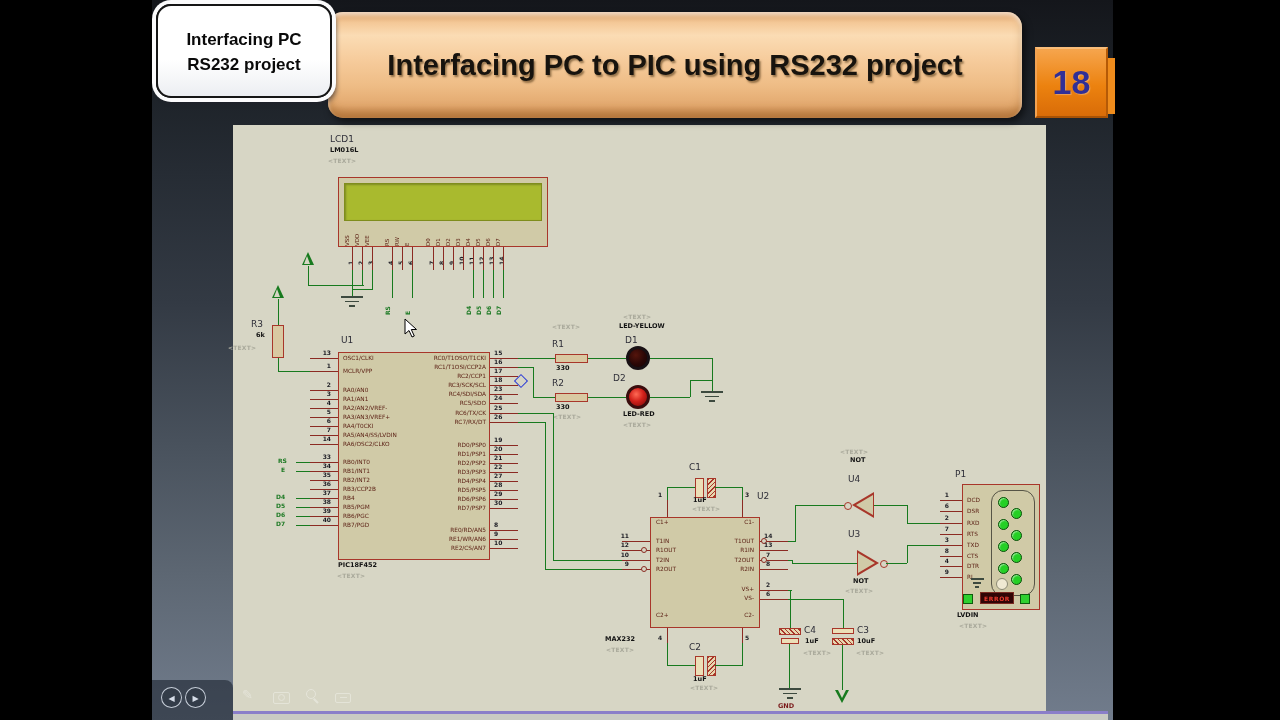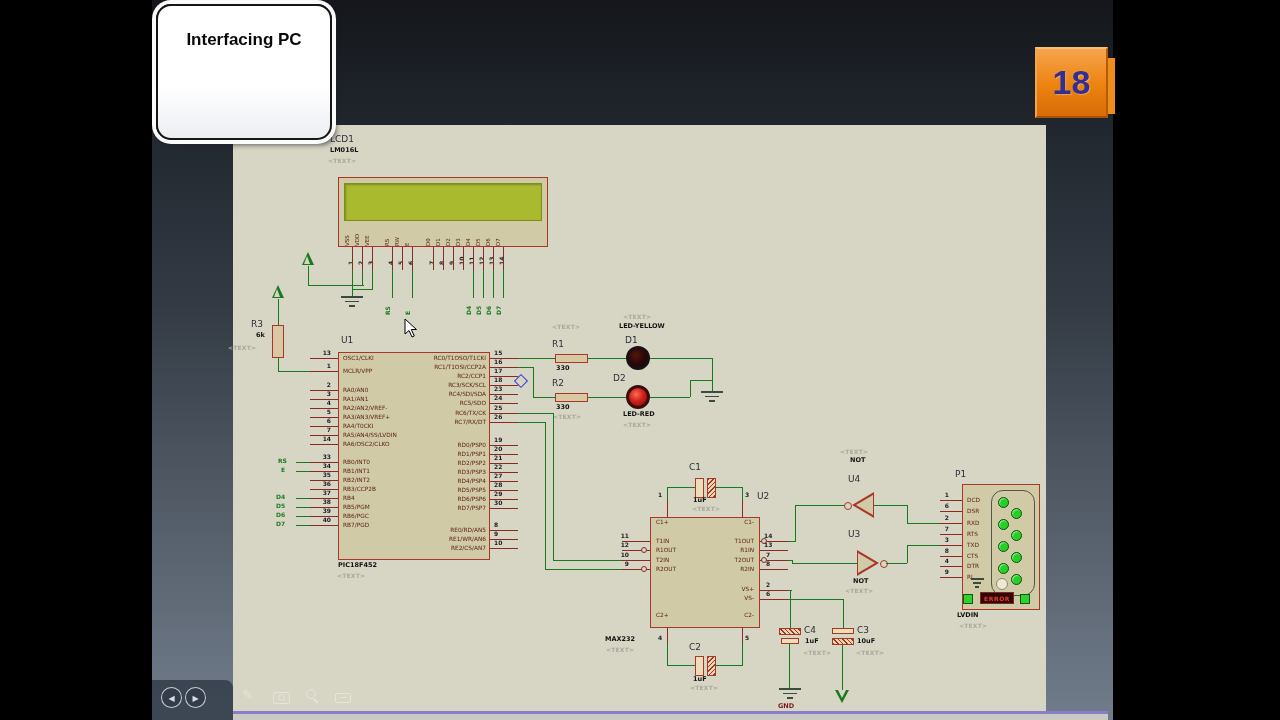--- a/index.html
+++ b/index.html
@@ -38,21 +38,21 @@
   .plth{width:22px;height:6px;background:#ecdfb8;border:1px solid #a8362a;box-sizing:border-box;}
   .plthh{width:22px;height:7px;border:1px solid #a8362a;box-sizing:border-box;background:repeating-linear-gradient(45deg,#a8362a 0 1.3px,#e6d6ae 1.3px 3.2px);}
   .g1{height:1.6px;background:#3d4a3f;margin:0 auto;}
   .led{width:24px;height:24px;border-radius:50%;box-sizing:border-box;}
   .dot{width:9px;height:9px;border-radius:50%;background:#25d025;border:1px solid #0a4f0a;box-shadow:inset 1px 1px 1px rgba(255,255,255,.5);}
   .dotw{width:10px;height:10px;border-radius:50%;background:#efe9d2;border:1px solid #8c8a74;}
   .gsq{width:8px;height:8px;background:#2fd02f;border:1px solid #0c5c0c;}
   .err{font:700 6px "DejaVu Sans",sans-serif;color:#ef3b2d;background:#310505;border:1px solid #7a2a20;padding:1.5px 3px;letter-spacing:.6px;white-space:nowrap;}
   .circle-pin{width:4px;height:4px;border:1px solid #8b2a22;border-radius:50%;background:#d7d6c5;}
   
-  #callout{left:156px;top:4px;width:176px;height:136px;background:linear-gradient(180deg,#ffffff 60%,#eceef2);
+  #callout{left:156px;top:4px;width:176px;height:94px;background:linear-gradient(180deg,#ffffff 60%,#eceef2);
     border:2.5px solid #161616;border-radius:15px;box-shadow:0 0 0 4px #fbfbfc,4px 5px 5px rgba(30,30,40,.65);
     text-align:center;padding-top:21px;box-sizing:border-box;}
   #callout div{font:700 17px/25px "Liberation Sans",sans-serif;color:#0a0a0a;}
   #banner{left:328px;top:12px;width:694px;height:106px;border-radius:15px;
     background:linear-gradient(180deg,#d99e66 0%,#f4c897 10%,#fbdcb4 22%,#f6cb9b 46%,#eebc85 70%,#e3a96f 88%,#c98a50 100%);
     box-shadow:inset 0 3px 4px rgba(255,255,255,.65),inset 0 -7px 9px rgba(150,90,30,.45),3px 4px 7px rgba(0,0,0,.55);
     display:flex;align-items:center;justify-content:center;}
   #banner div{font:700 29px "Liberation Sans",sans-serif;color:#17130e;text-shadow:1.5px 2px 2px rgba(70,45,15,.55);}
   #badge-sliver{left:1106px;top:58px;width:9px;height:56px;background:#ef8c1c;}
   #badge{left:1035px;top:47px;width:73px;height:71px;
@@ -511,22 +511,26 @@
   <i class="a err" style="left:980px;top:592px">ERROR</i>
   <div class="a gsq" style="left:1020px;top:594px"></div>
   <i class="a val" style="left:957px;top:612px">LVDIN</i>
   <i class="a ph" style="left:959px;top:622px">&lt;TEXT&gt;</i>
 
   <div class="a" style="left:516px;top:376px;width:8px;height:8px;border:1.6px solid #2b3bd6;transform:rotate(45deg)"></div>
   <svg class="a" style="left:404px;top:318px" width="14" height="20" viewBox="0 0 14 20">
     <polygon points="1,1 1,16 5,12.5 8,19 10.3,18 7.3,11.5 12.5,11.5" fill="#ffffff" stroke="#000000" stroke-width="1"></polygon>
   </svg>
 
+  <div class="a" id="banner">
+    <div>Interfacing PC to PIC using RS232 project</div>
+  </div>
   <div class="a" id="callout">
     <div>Interfacing PC</div>
+    <div>RS232 project</div>
   </div>
   <div class="a" id="badge-sliver"></div>
   <div class="a" id="badge">
     <div>18</div>
   </div>
 
   <div class="a pcirc" style="left:161px;top:687px">◀</div>
   <div class="a pcirc" style="left:185px;top:687px">▶</div>
   <span class="a fic" style="left:242px;top:687px;font-size:13px;color:#fff">✎</span>
   <div class="a fic" style="left:273px;top:692px;width:15px;height:10px;border:1.3px solid #fff;border-radius:2px">

